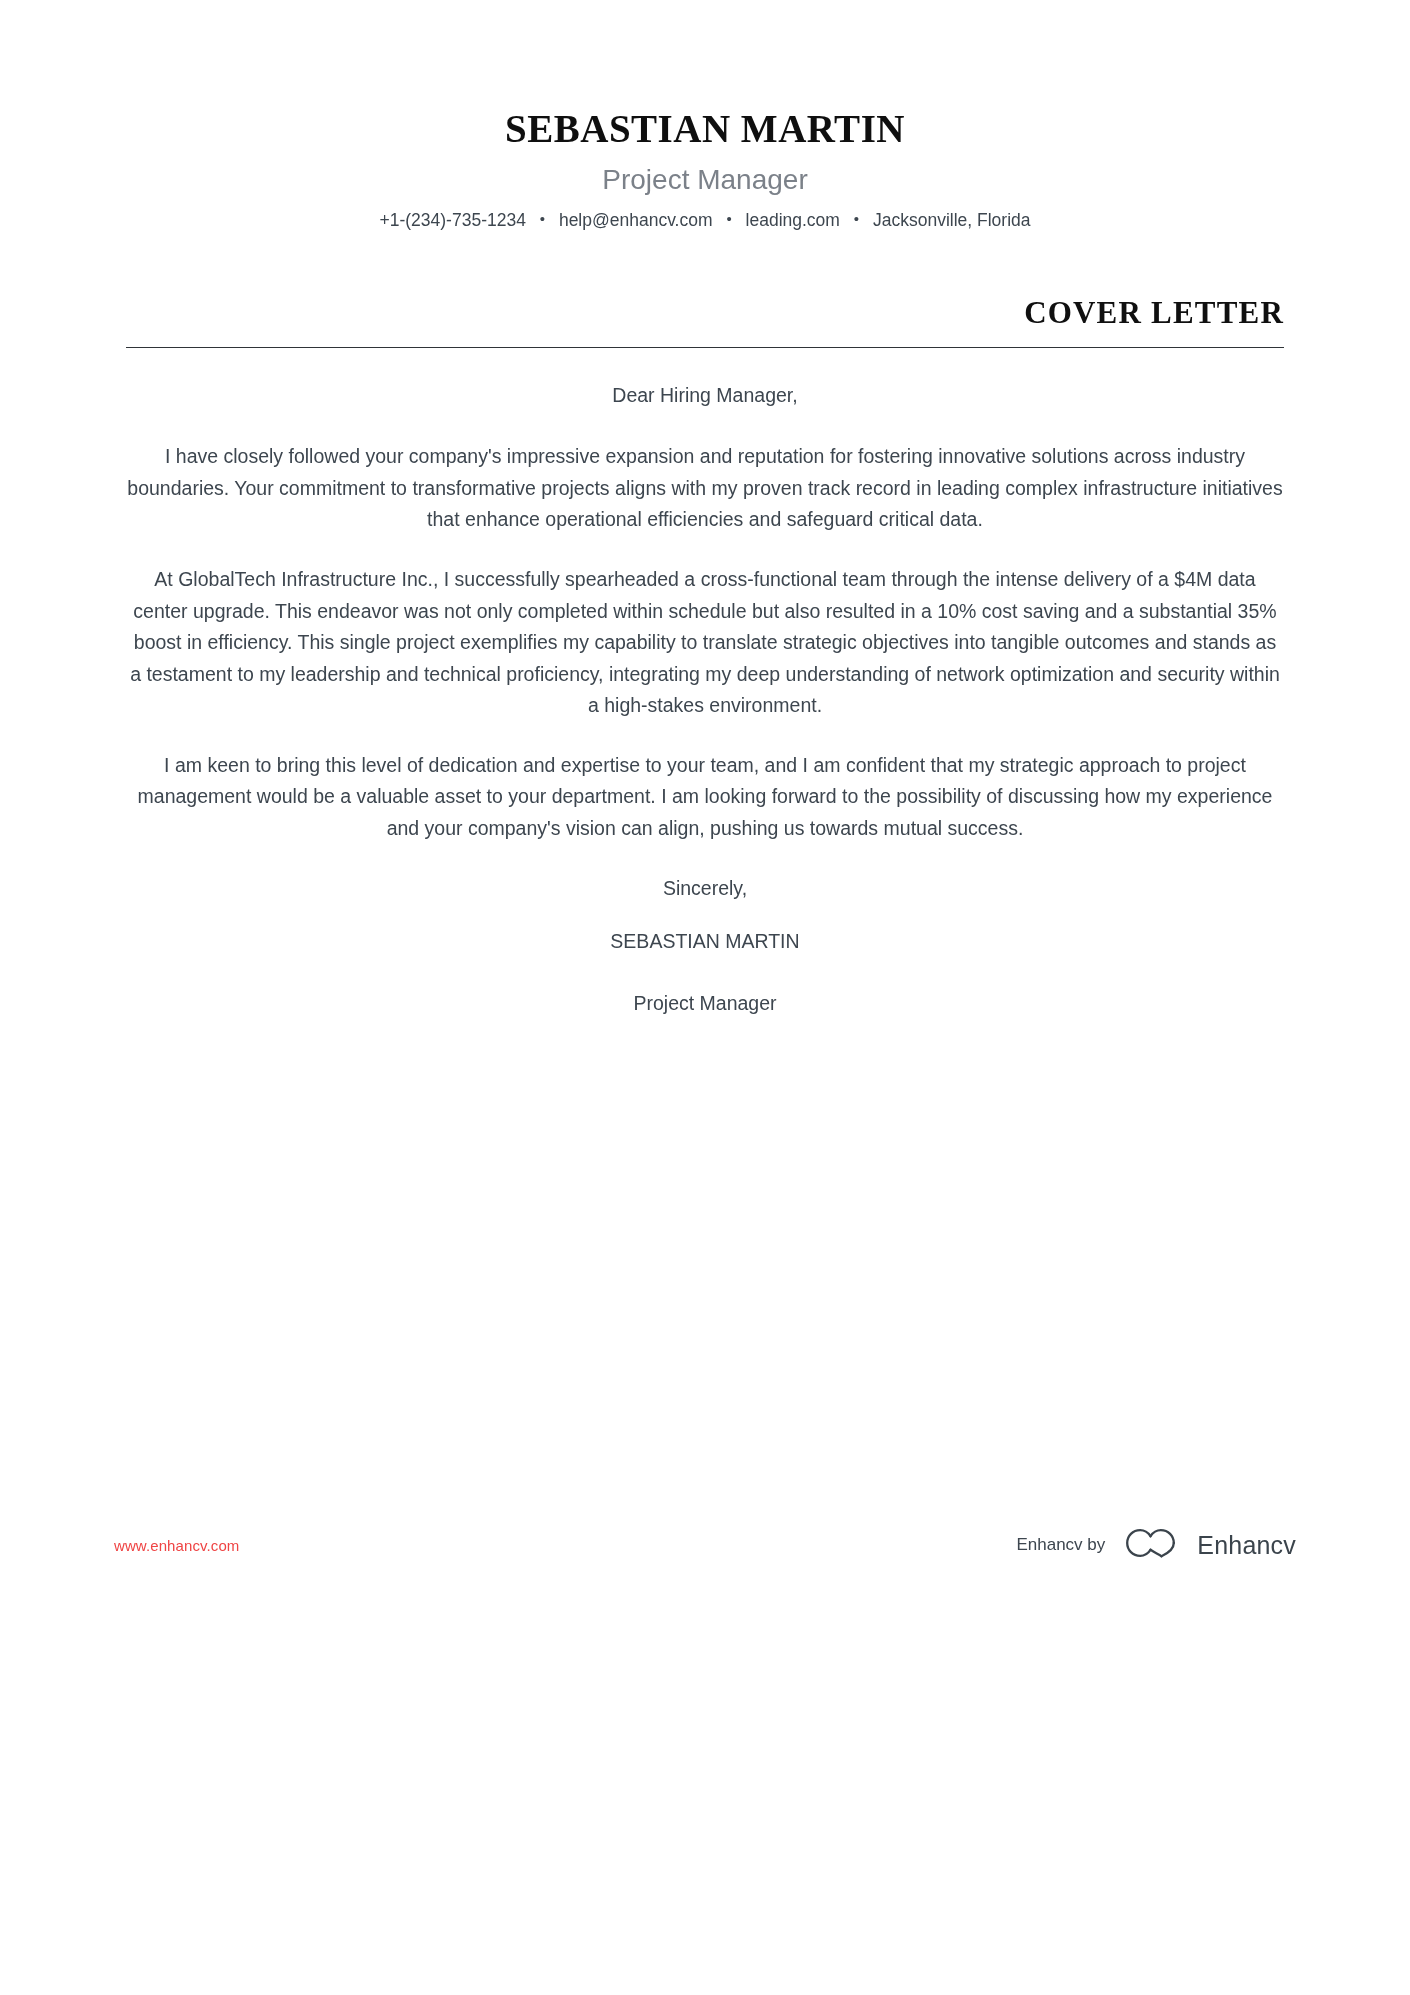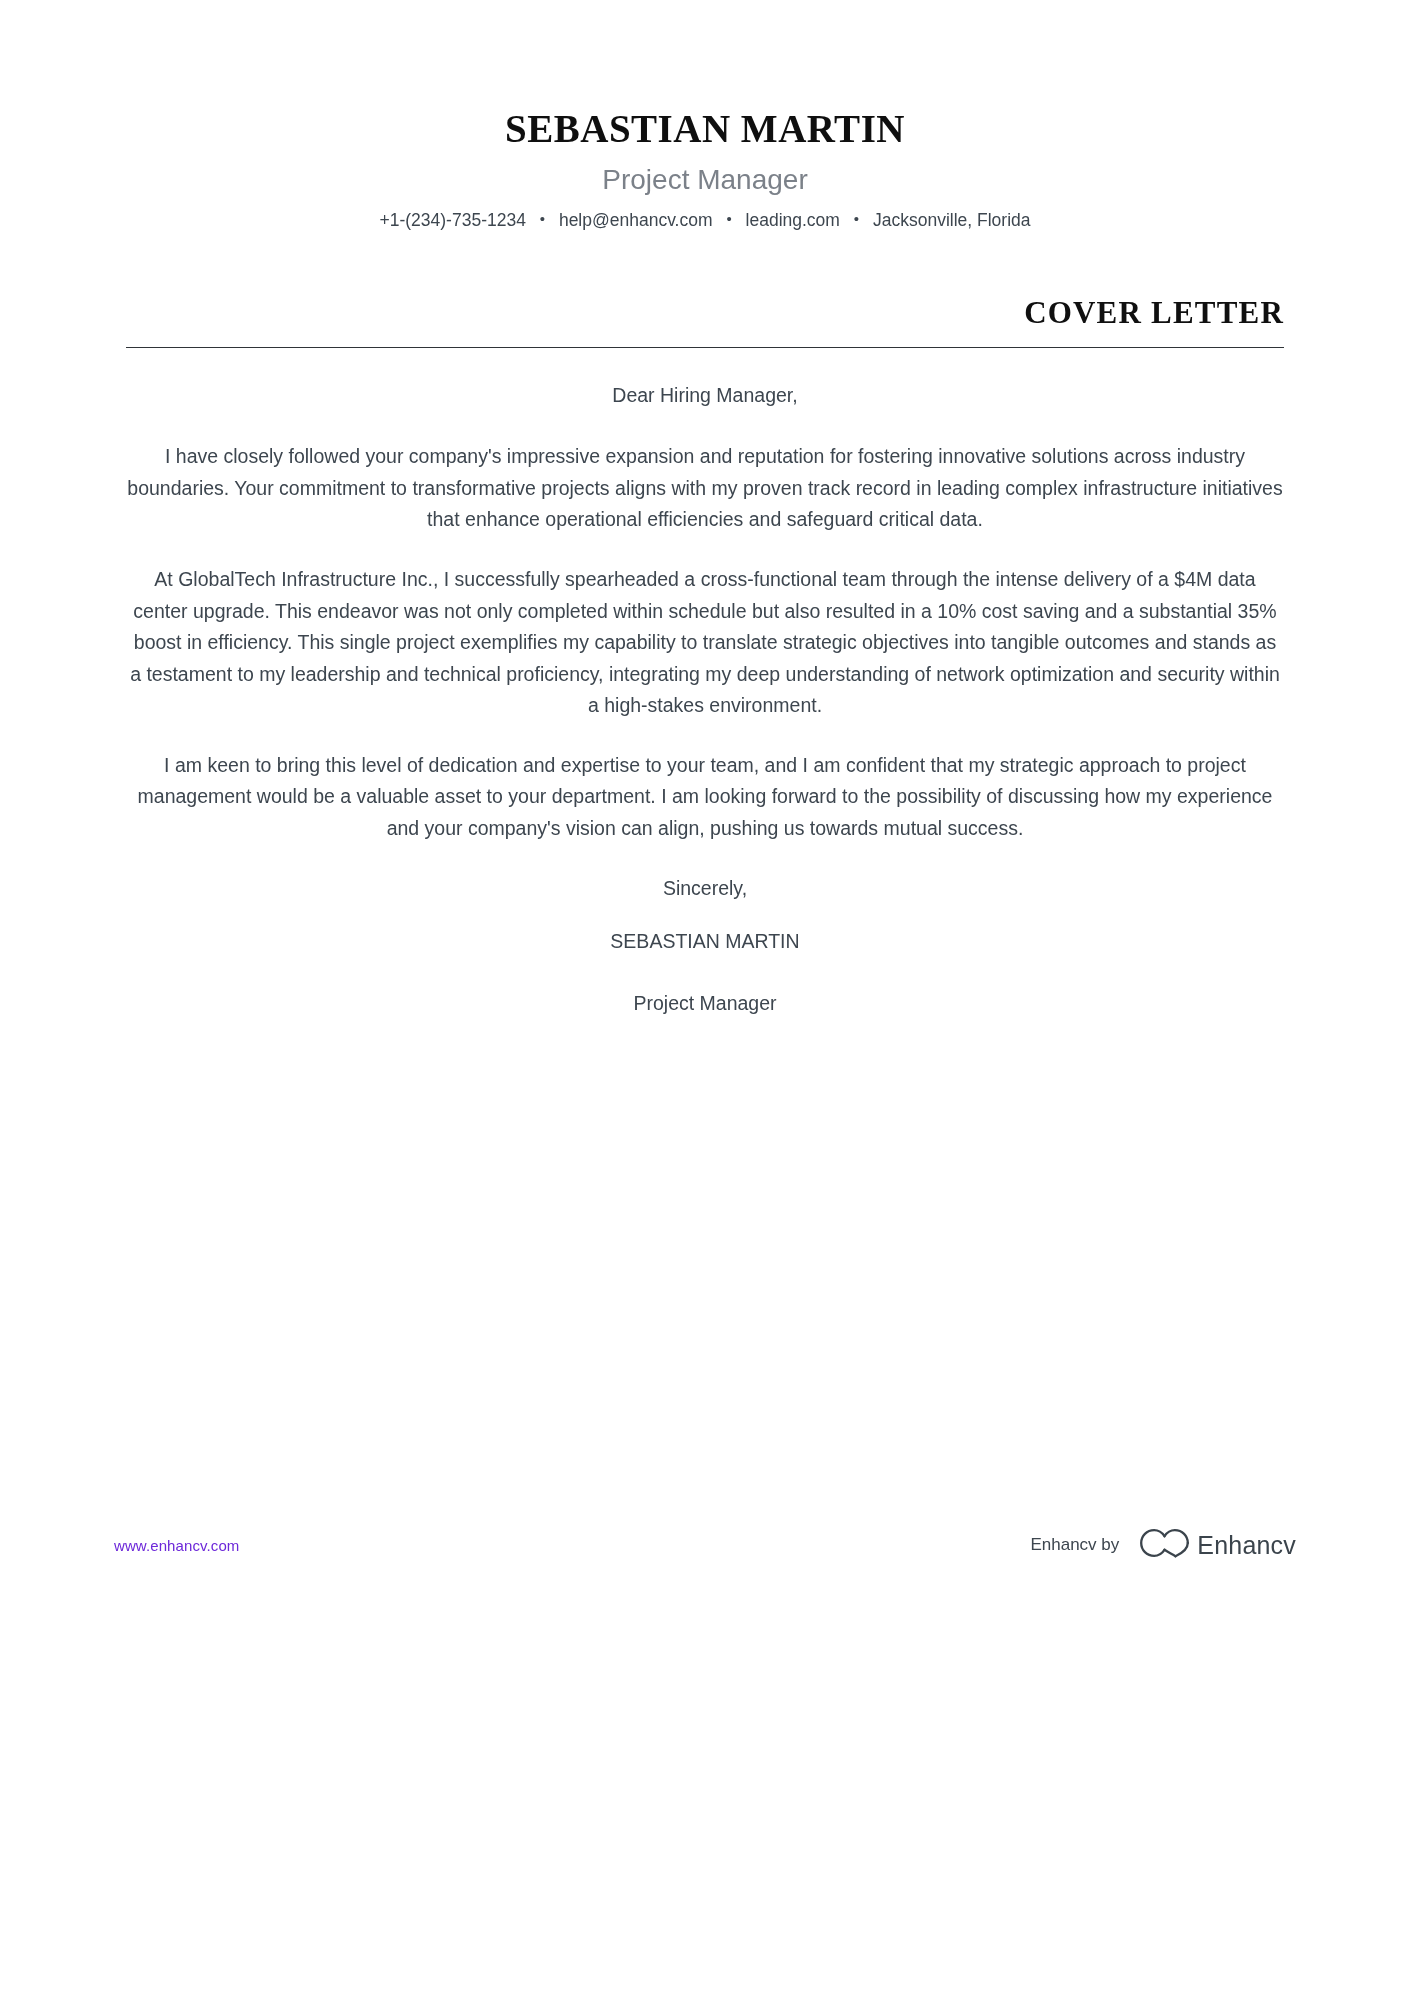--- a/index.html
+++ b/index.html
@@ -108,37 +108,37 @@
     right: 0;
     bottom: 78px;
     padding: 0 114px;
     display: flex;
     align-items: center;
     justify-content: space-between;
   }
   .footer-url {
     font-family: "Liberation Sans", sans-serif;
     font-size: 15px;
-    color: #6d28d9;
+    color: #ef4444;
     letter-spacing: 0.1px;
   }
   .footer-brand {
     display: flex;
     align-items: center;
     gap: 18px;
   }
   .powered-by {
     font-family: "Liberation Sans", sans-serif;
     font-size: 17px;
     color: #3d464f;
   }
   .brand-lockup {
     display: flex;
     align-items: center;
-    gap: 2px;
+    gap: 16px;
   }
   .brand-mark { display: block; }
   .brand-name {
     font-family: "Liberation Sans", sans-serif;
     font-size: 25px;
     color: #3b444c;
     letter-spacing: 0.2px;
   }
 </style>
 </head>

